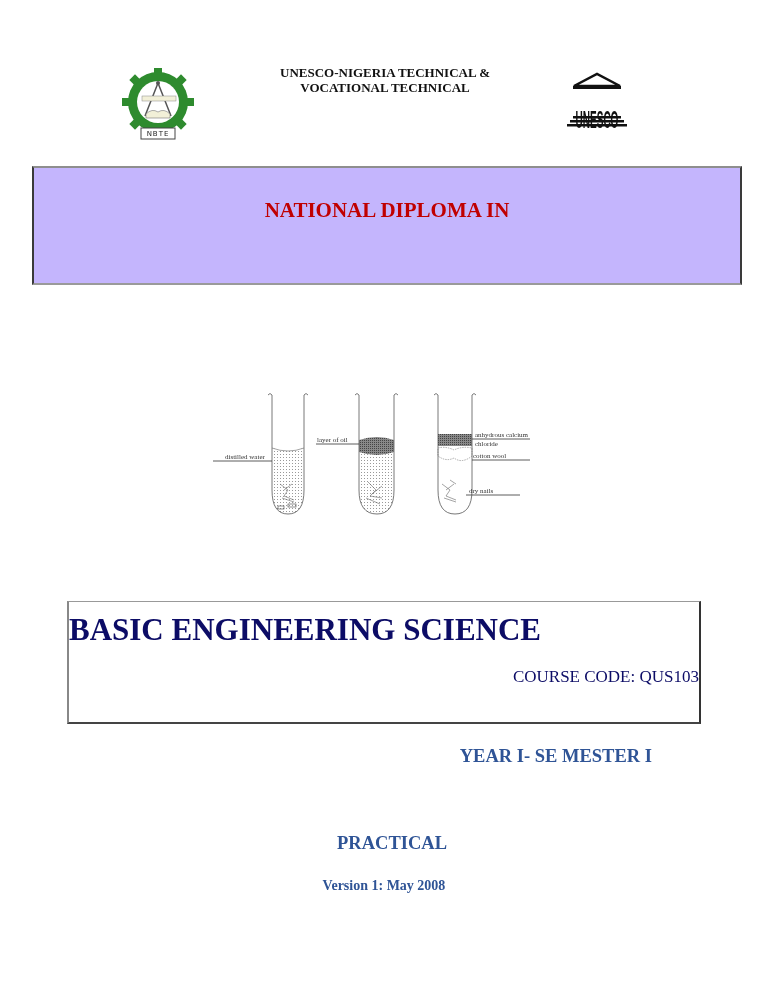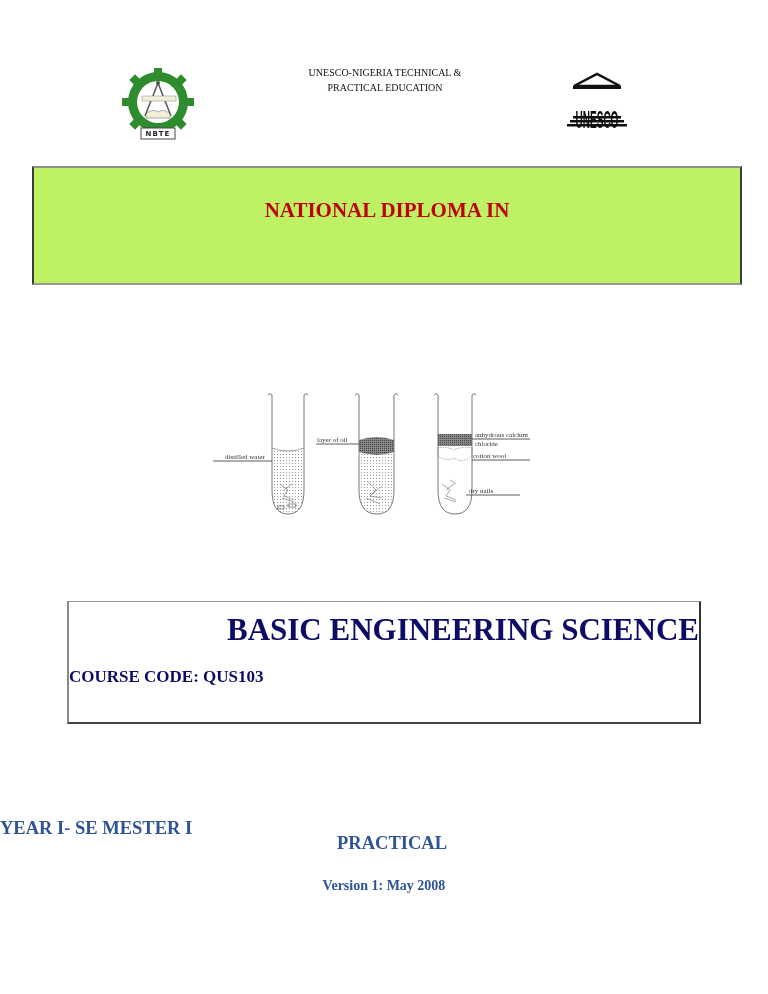--- a/index.html
+++ b/index.html
@@ -1,27 +1,27 @@
 <!DOCTYPE html>
 <html><head>
 <meta charset="utf-8">
 <style>
   html, body { margin:0; padding:0; background:#ffffff; }
   body { width:768px; height:994px; position:relative; overflow:hidden; font-family:"Liberation Serif", "DejaVu Serif", serif; }
   .abs { position:absolute; }
-  .hdr-text { left:230px; top:66px; width:310px; text-align:center; font-weight:normal; font-size:10px; line-height:14.5px; color:#111; }
+  .hdr-text { left:230px; top:66px; width:310px; text-align:center; font-weight:bold; font-size:13px; line-height:14.5px; color:#111; }
   .nbte-logo { left:118px; top:68px; width:80px; height:74px; }
   .unesco-logo { left:566px; top:72px; width:62px; height:58px; }
-  .pink-box { left:32px; top:166px; width:706px; height:115px; background:#bef264; border-top:2px solid #8e8e8e; border-left:2px solid #3a3a3a; border-right:2px solid #3a3a3a; border-bottom:2px solid #9a9a9a; }
+  .pink-box { left:32px; top:166px; width:706px; height:115px; background:#c4b5fd; border-top:2px solid #8e8e8e; border-left:2px solid #3a3a3a; border-right:2px solid #3a3a3a; border-bottom:2px solid #9a9a9a; }
   .pink-title { position:absolute; left:0; right:0; top:30px; text-align:center; color:#c00000; font-weight:bold; font-size:21px; line-height:25px; }
   .diagram { left:210px; top:390px; width:330px; height:130px; }
   .course-box { left:67px; top:601px; width:630px; height:120px; border-top:1px solid #999; border-left:2px solid #888; border-right:2px solid #333; border-bottom:2px solid #444; background:#fff; }
-  .course-title { position:absolute; left:0; right:0; top:8px; text-align:right; color:#0c0c66; font-weight:bold; font-size:31px; line-height:40px; }
-  .course-code { position:absolute; left:0; right:0; top:64px; text-align:left; color:#0c0c66; font-weight:bold; font-size:17px; line-height:22px; }
-  .year { left:0; width:652px; top:817px; text-align:left; color:#2f5496; font-weight:bold; font-size:18.5px; line-height:22px; }
+  .course-title { position:absolute; left:0; right:0; top:8px; text-align:left; color:#0c0c66; font-weight:bold; font-size:31px; line-height:40px; }
+  .course-code { position:absolute; left:0; right:0; top:64px; text-align:right; color:#0c0c66; font-weight:normal; font-size:17px; line-height:22px; }
+  .year { left:0; width:652px; top:745px; text-align:right; color:#2f5496; font-weight:bold; font-size:18.5px; line-height:22px; }
   .practical { left:0; width:768px; top:832px; text-align:center; color:#2f5496; font-weight:bold; font-size:18.5px; line-height:22px;padding-left:8px; }
   .version { left:0; width:768px; top:877px; text-align:center; color:#2f5496; font-weight:bold; font-size:14px; line-height:18px; }
   .lbl { font-family:"Liberation Serif", "DejaVu Serif", serif; font-size:7px; fill:#333; }
 </style>
 </head>
 <body>
 
 <div class="abs nbte-logo">
   <svg width="80" height="74" viewBox="0 0 80 74">
     <g fill="#2e8b2e">
@@ -35,26 +35,26 @@
       <rect x="13" y="52" width="8" height="8" transform="rotate(45 17 56)"></rect>
       <rect x="59" y="52" width="8" height="8" transform="rotate(45 63 56)"></rect>
     </g>
     <circle cx="40" cy="34" r="21" fill="#ffffff"></circle>
     <path d="M40 15 L27 48 M40 15 L53 48" stroke="#555" stroke-width="1.5" fill="none"></path>
     <circle cx="40" cy="15" r="2" fill="#555"></circle>
     <rect x="24" y="28" width="34" height="5" fill="#f2f0d8" stroke="#888" stroke-width="0.5"></rect>
     <path d="M28 46 Q34 40 40 44 Q46 40 52 46 L52 50 L28 50 Z" fill="#f2f0d8" stroke="#777" stroke-width="0.6"></path>
     <rect x="23" y="60" width="34" height="11" fill="#ffffff" stroke="#444" stroke-width="1"></rect>
   </svg>
-  <span class="abs" style="left:23px;top:61px;width:34px;text-align:center;font-family:'DejaVu Sans',sans-serif;font-size:7px;font-weight:bold;letter-spacing:1px;color:#222;line-height:10px;">NBTE</span>
+  <span class="abs" style="left:23px;top:61px;width:34px;text-align:center;font-family:'DejaVu Sans',sans-serif;font-size:7px;font-weight:normal;letter-spacing:1px;color:#222;line-height:10px;">NBTE</span>
 </div>
 
 <div class="abs hdr-text">
   <div>UNESCO-NIGERIA TECHNICAL &amp;</div>
-  <div>PRACTICAL EDUCATION</div>
+  <div>VOCATIONAL TECHNICAL</div>
 </div>
 
 <div class="abs unesco-logo">
   <svg width="62" height="58" viewBox="0 0 62 58">
     <path d="M8 14 L31 2 L54 14 Z" fill="none" stroke="#111" stroke-width="2.5"></path>
     <rect x="7" y="14" width="48" height="3" fill="#111"></rect>
     <rect x="7" y="44" width="48" height="2.5" fill="#111"></rect>
     <rect x="4" y="48" width="54" height="2.5" fill="#111"></rect>
     <rect x="1" y="52" width="60" height="2.5" fill="#111"></rect>
   </svg>

